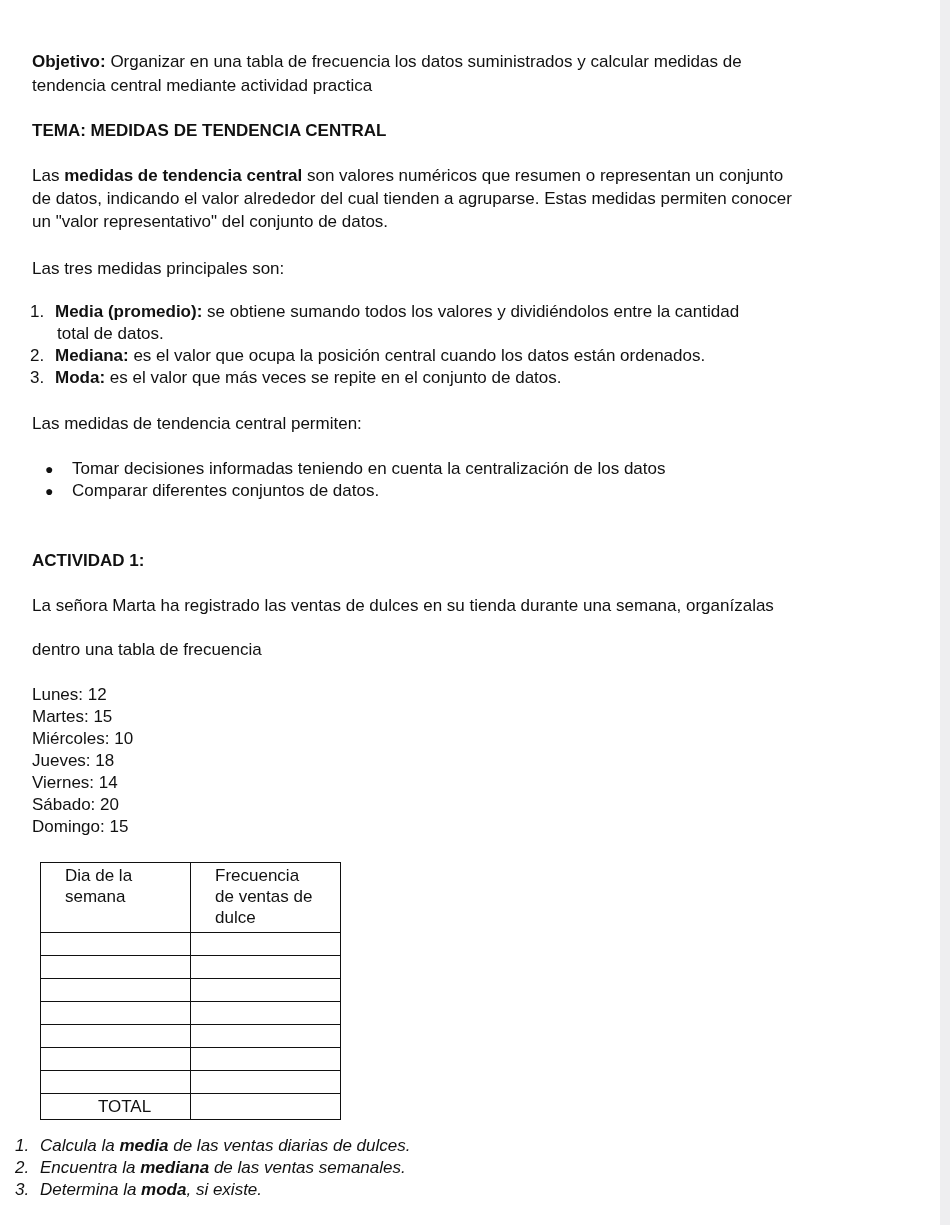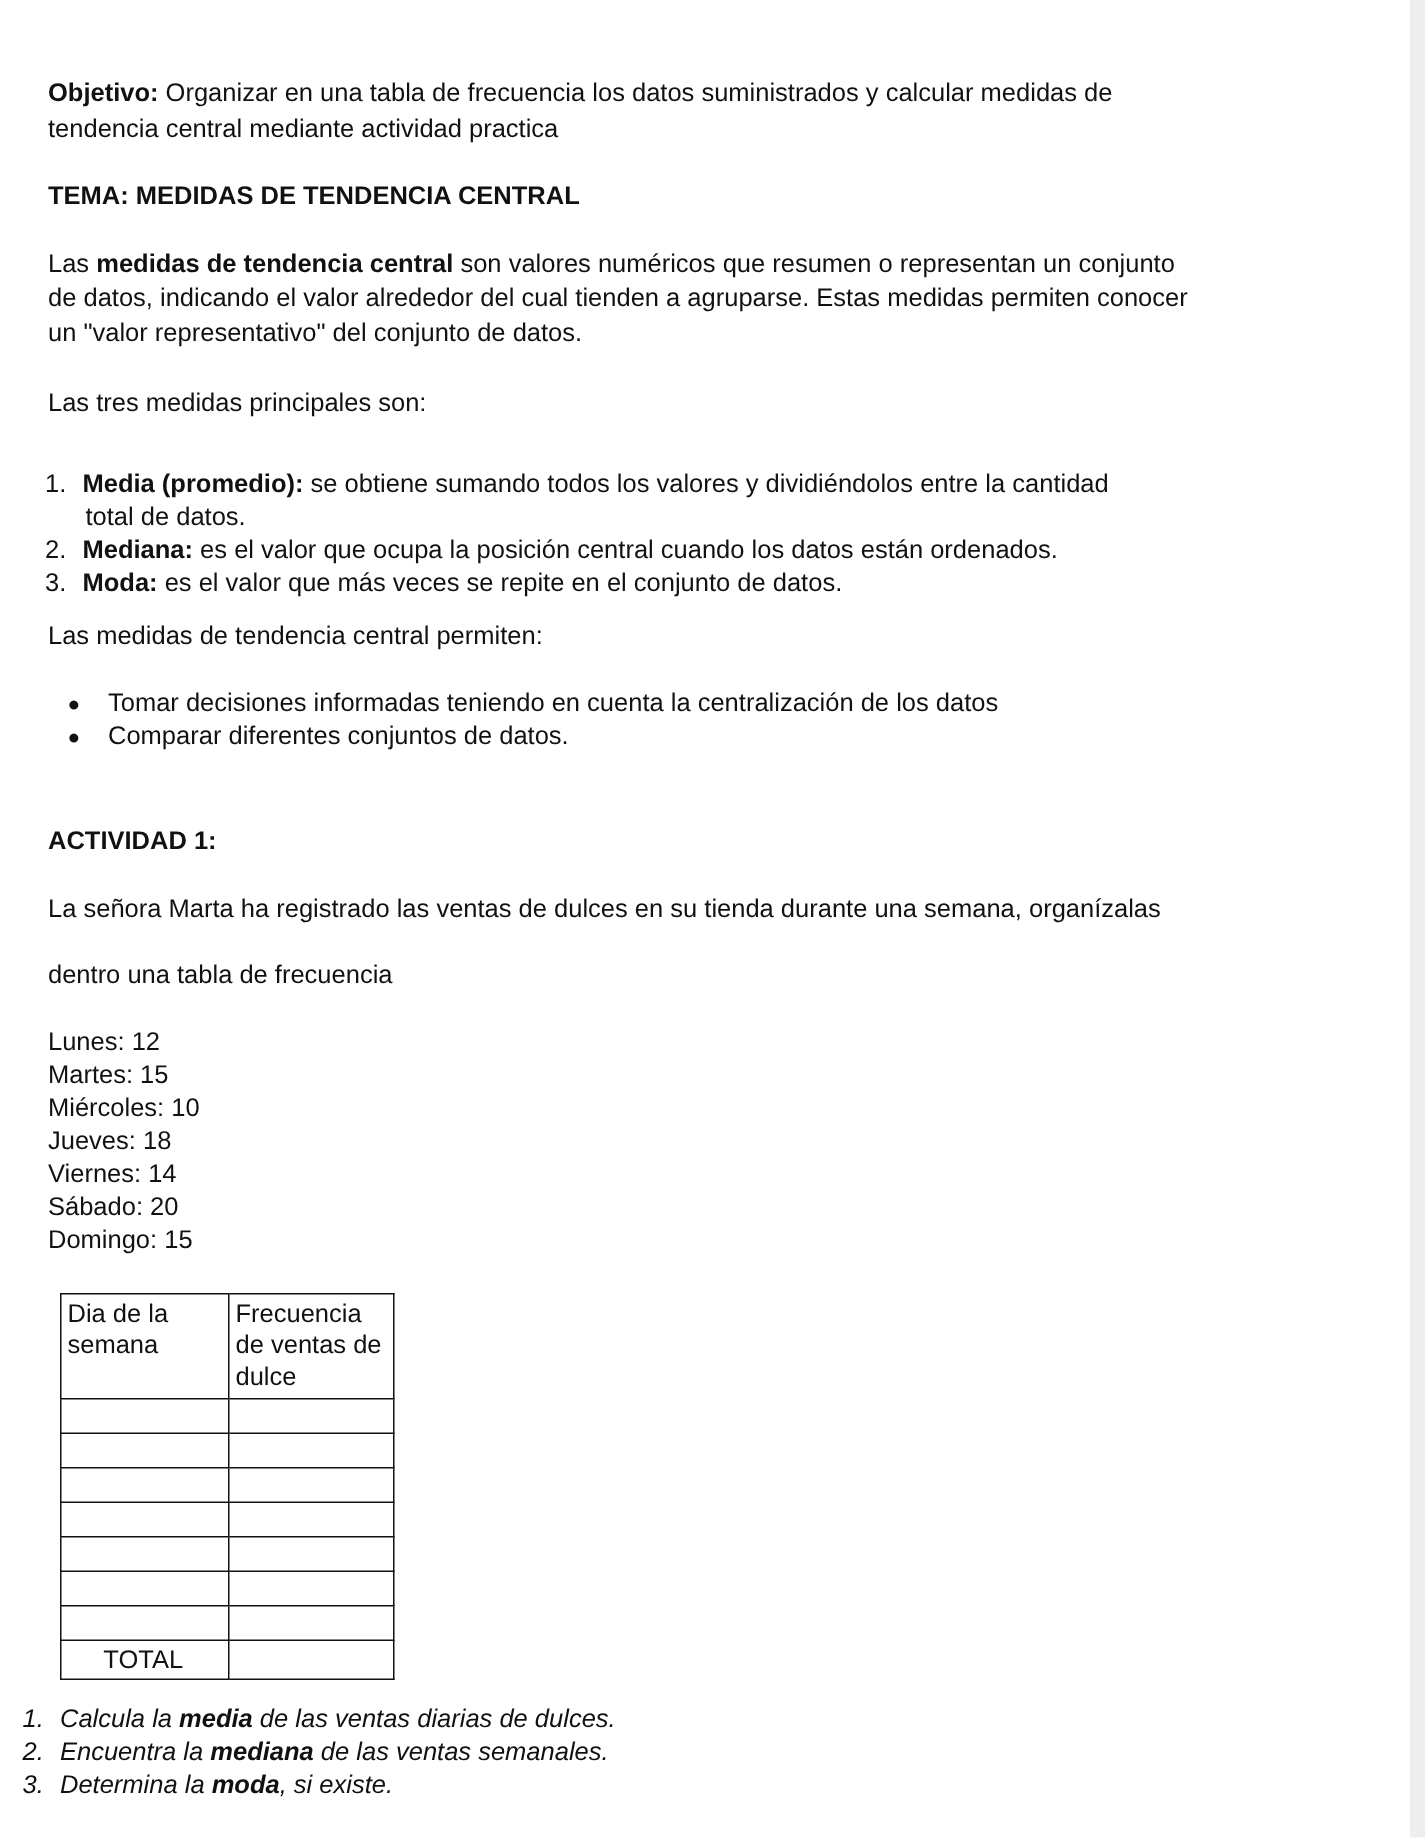--- a/index.html
+++ b/index.html
@@ -20,21 +20,21 @@
   .olist { position: absolute; left: 15px; }
   .olist .item { white-space: nowrap; }
   .ulist { position: absolute; left: 30px; }
   .ulist .item { white-space: nowrap; }
   .ulist .dot { display: inline-block; width: 27px; font-size: 14px; }
   table.freq {
     position: absolute; left: 40px; top: 862px;
     border-collapse: collapse; font-size: 17px; line-height: 21px;
   }
   table.freq td {
-    border: 1.5px solid #111; vertical-align: top; padding: 2px 4px;
+    border: 1.5px solid #111; vertical-align: top; padding: 2px 24px;
     width: 101px; height: 18px;
   }
   table.freq tr.head td { height: 65px; }
   table.freq td.total { text-align: center; padding-right: 6px; }
 </style>
 </head>
 <body>
 
 <div class="scrollbar"></div>
 
@@ -44,21 +44,21 @@
   <div class="abs" style="top:75px;">tendencia central mediante actividad practica</div>
 
   <div class="abs" style="top:120px; font-weight:bold;text-align:center;">TEMA: MEDIDAS DE TENDENCIA CENTRAL</div>
 
   <div class="abs" style="top:165px;"><span>Las </span><b>medidas de tendencia central</b><span> son valores numéricos que resumen o representan un conjunto</span></div>
   <div class="abs" style="top:188px;">de datos, indicando el valor alrededor del cual tienden a agruparse. Estas medidas permiten conocer</div>
   <div class="abs" style="top:211px;">un "valor representativo" del conjunto de datos.</div>
 
   <div class="abs" style="top:258px;">Las tres medidas principales son:</div>
 
-  <div class="olist" style="top:312px;">
+  <div class="olist" style="top:301px;">
     <div class="item"><span class="num">1.</span><b>Media (promedio):</b><span> se obtiene sumando todos los valores y dividiéndolos entre la cantidad</span></div>
     <div class="item" style="padding-left:42px; margin-left:0;"><span style="margin-left:-15px;">total de datos.</span></div>
     <div class="item"><span class="num">2.</span><b>Mediana:</b><span> es el valor que ocupa la posición central cuando los datos están ordenados.</span></div>
     <div class="item"><span class="num">3.</span><b>Moda:</b><span> es el valor que más veces se repite en el conjunto de datos.</span></div>
   </div>
 
   <div class="abs" style="top:413px;">Las medidas de tendencia central permiten:</div>
 
   <div class="ulist" style="top:458px;">
     <div class="item"><span class="dot">●</span><span>Tomar decisiones informadas teniendo en cuenta la centralización de los datos</span></div>

